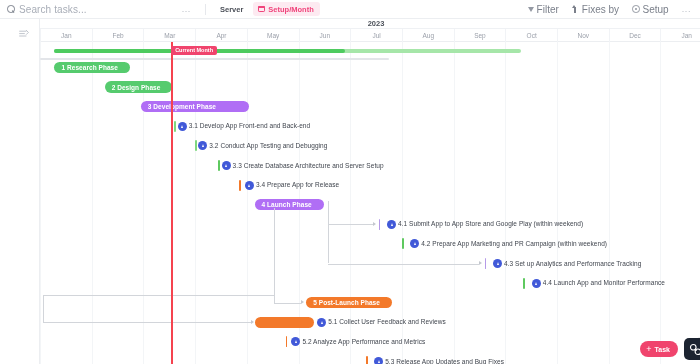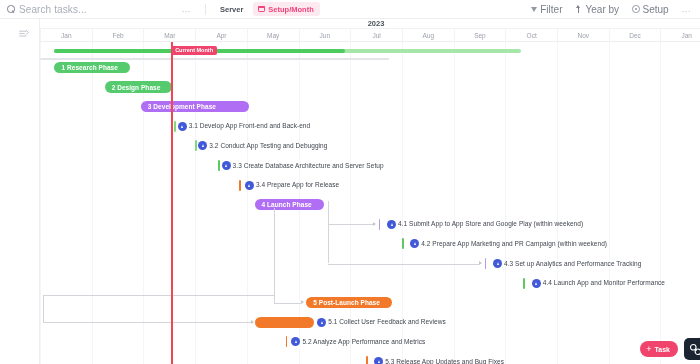--- a/index.html
+++ b/index.html
@@ -187,21 +187,21 @@
     <span class="ico-cal"></span>
     <span class="lbl">Setup/Month</span>
   </div>
   <div class="tb-right">
     <div class="tb-item">
       <span class="ico-filter"></span>
       <span class="lbl">Filter</span>
     </div>
     <div class="tb-item">
       <span class="ico-sort"></span>
-      <span class="lbl">Year by</span>
+      <span class="lbl">Fixes by</span>
     </div>
     <div class="tb-item">
       <span class="ico-eye"></span>
       <span class="lbl">Setup</span>
     </div>
     <div class="tb-dots2">...</div>
   </div>
 </div>
 
 <div id="chart">

